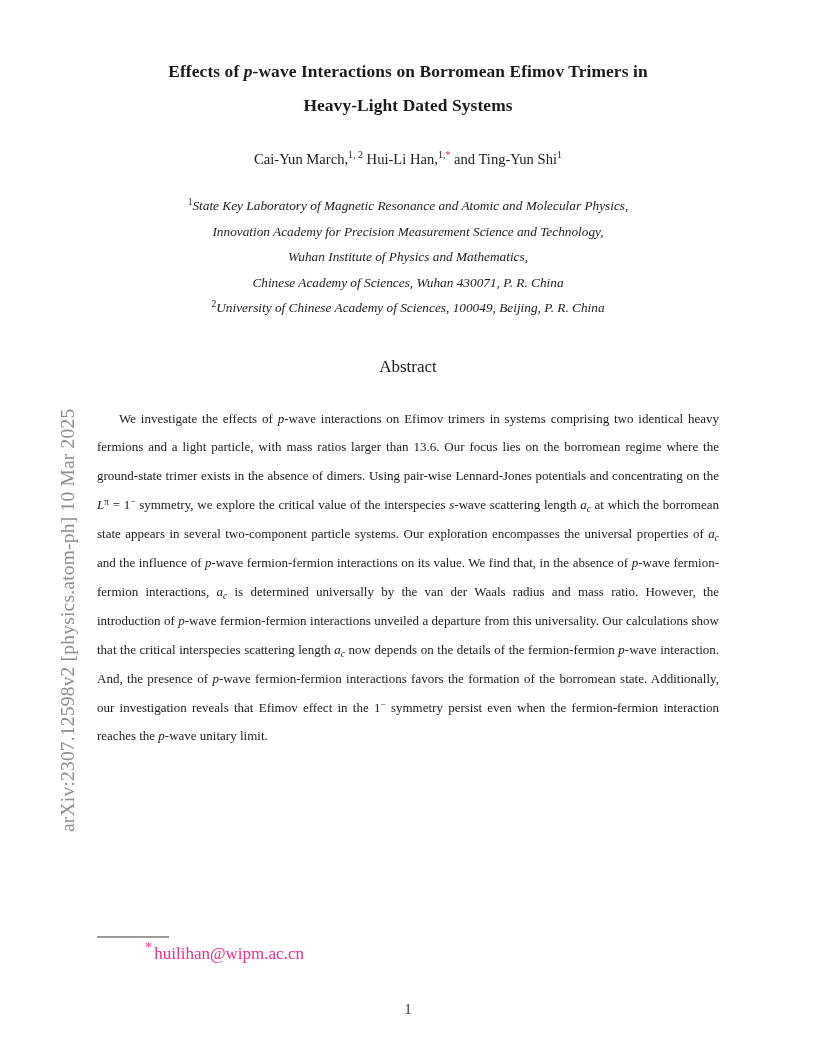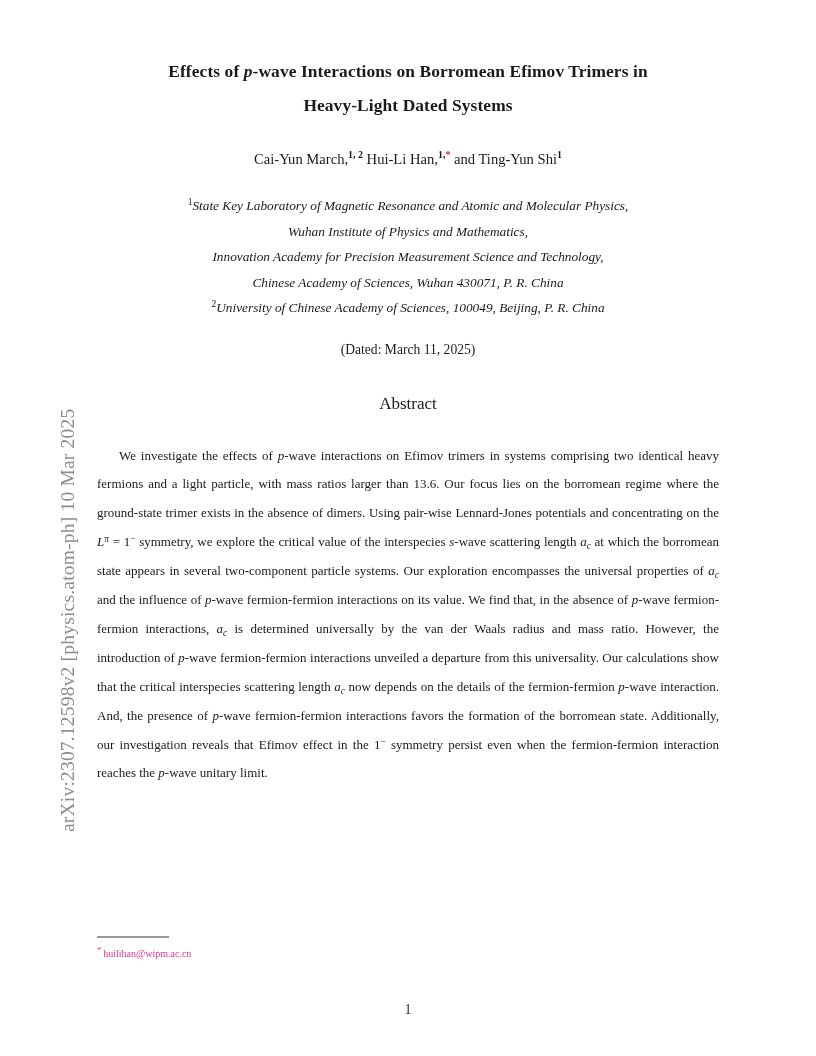--- a/index.html
+++ b/index.html
@@ -56,21 +56,21 @@
   }
   .title .mi { font-style: italic; font-weight: bold; }
 
   .authors {
     margin: 0;
     padding-top: 27px;
     text-align: center;
     font-size: 14.6px;
     line-height: 20px;
   }
-  .authors sup { font-size: 0.68em; vertical-align: super; line-height: 0; font-weight: bold; }
+  .authors sup { font-size: 0.68em; vertical-align: super; line-height: 0; }
   .star-mark { color: #d4145a; }
 
   .affiliations {
     margin: 7px;
     padding-top: 17px;
     text-align: center;
     font-style: italic;
     font-size: 13.3px;
     line-height: 25.5px;
   }
@@ -128,23 +128,24 @@
     top: 936px;
     width: 622px;
   }
   .footnote-rule {
     width: 72px;
     height: 2px;
     background: #9a9a9a;
     margin: 0 0 8px 0;
   }
   .footnote-line {
-    font-size: 10px;
+    font-size: 17px;
     line-height: 16px;
     color: #e8308a;
+    margin-left: 48px;
   }
   .footnote-line .fn-marker {
     font-size: 0.85em;
     vertical-align: super;
     line-height: 0;
     margin-right: 2px;
   }
   .footnote-link {
     color: #e8308a;
     text-decoration: none;
@@ -179,27 +180,26 @@
 
     <p class="authors">
       <span><span>Cai-Yun March,</span><sup>1, 2</sup></span>
       <span><span>Hui-Li Han,</span><sup>1,</sup><sup class="star-mark">*</sup></span>
       <span>and</span>
       <span><span>Ting-Yun Shi</span><sup>1</sup></span>
     </p>
 
     <div class="affiliations">
       <span class="aff-line"><sup>1</sup><span>State Key Laboratory of Magnetic Resonance and Atomic and Molecular Physics,</span></span>
+      <span class="aff-line"><span>Innovation Academy for Precision Measurement Science and Technology,</span></span>
       <span class="aff-line"><span>Wuhan Institute of Physics and Mathematics,</span></span>
-      <span class="aff-line"><span>Innovation Academy for Precision Measurement Science and Technology,</span></span>
       <span class="aff-line"><span>Chinese Academy of Sciences, Wuhan 430071, P. R. China</span></span>
       <span class="aff-line"><sup>2</sup><span>University of Chinese Academy of Sciences, 100049, Beijing, P. R. China</span></span>
     </div>
 
-    <p class="dated">(Dated: March 11, 2025)</p>
 
     <h2 class="abstract-heading">Abstract</h2>
 
     <p class="abstract-body"><span>We investigate the effects of </span><span class="mi">p</span><span>-wave interactions on Efimov trimers in systems comprising two identical heavy fermions and a light particle, with mass ratios larger than 13.6. Our focus lies on the borromean regime where the ground-state trimer exists in the absence of dimers. Using pair-wise Lennard-Jones potentials and concentrating on the </span><span class="mi">L</span><sup>π</sup><span> = 1</span><sup>−</sup><span> symmetry, we explore the critical value of the interspecies </span><span class="mi">s</span><span>-wave scattering length </span><span class="mi">a</span><sub>c</sub><span> at which the borromean state appears in several two-component particle systems. Our exploration encompasses the universal properties of </span><span class="mi">a</span><sub>c</sub><span> and the influence of </span><span class="mi">p</span><span>-wave fermion-fermion interactions on its value. We find that, in the absence of </span><span class="mi">p</span><span>-wave fermion-fermion interactions, </span><span class="mi">a</span><sub>c</sub><span> is determined universally by the van der Waals radius and mass ratio. However, the introduction of </span><span class="mi">p</span><span>-wave fermion-fermion interactions unveiled a departure from this universality. Our calculations show that the critical interspecies scattering length </span><span class="mi">a</span><sub>c</sub><span> now depends on the details of the fermion-fermion </span><span class="mi">p</span><span>-wave interaction. And, the presence of </span><span class="mi">p</span><span>-wave fermion-fermion interactions favors the formation of the borromean state. Additionally, our investigation reveals that Efimov effect in the 1</span><sup>−</sup><span> symmetry persist even when the fermion-fermion interaction reaches the </span><span class="mi">p</span><span>-wave unitary limit.</span></p>
 
   </div>
 
   <div class="footnote">
     <div class="footnote-rule"></div>
     <div class="footnote-line"><span class="fn-marker">*</span><a class="footnote-link" href="#">huilihan@wipm.ac.cn</a></div>

